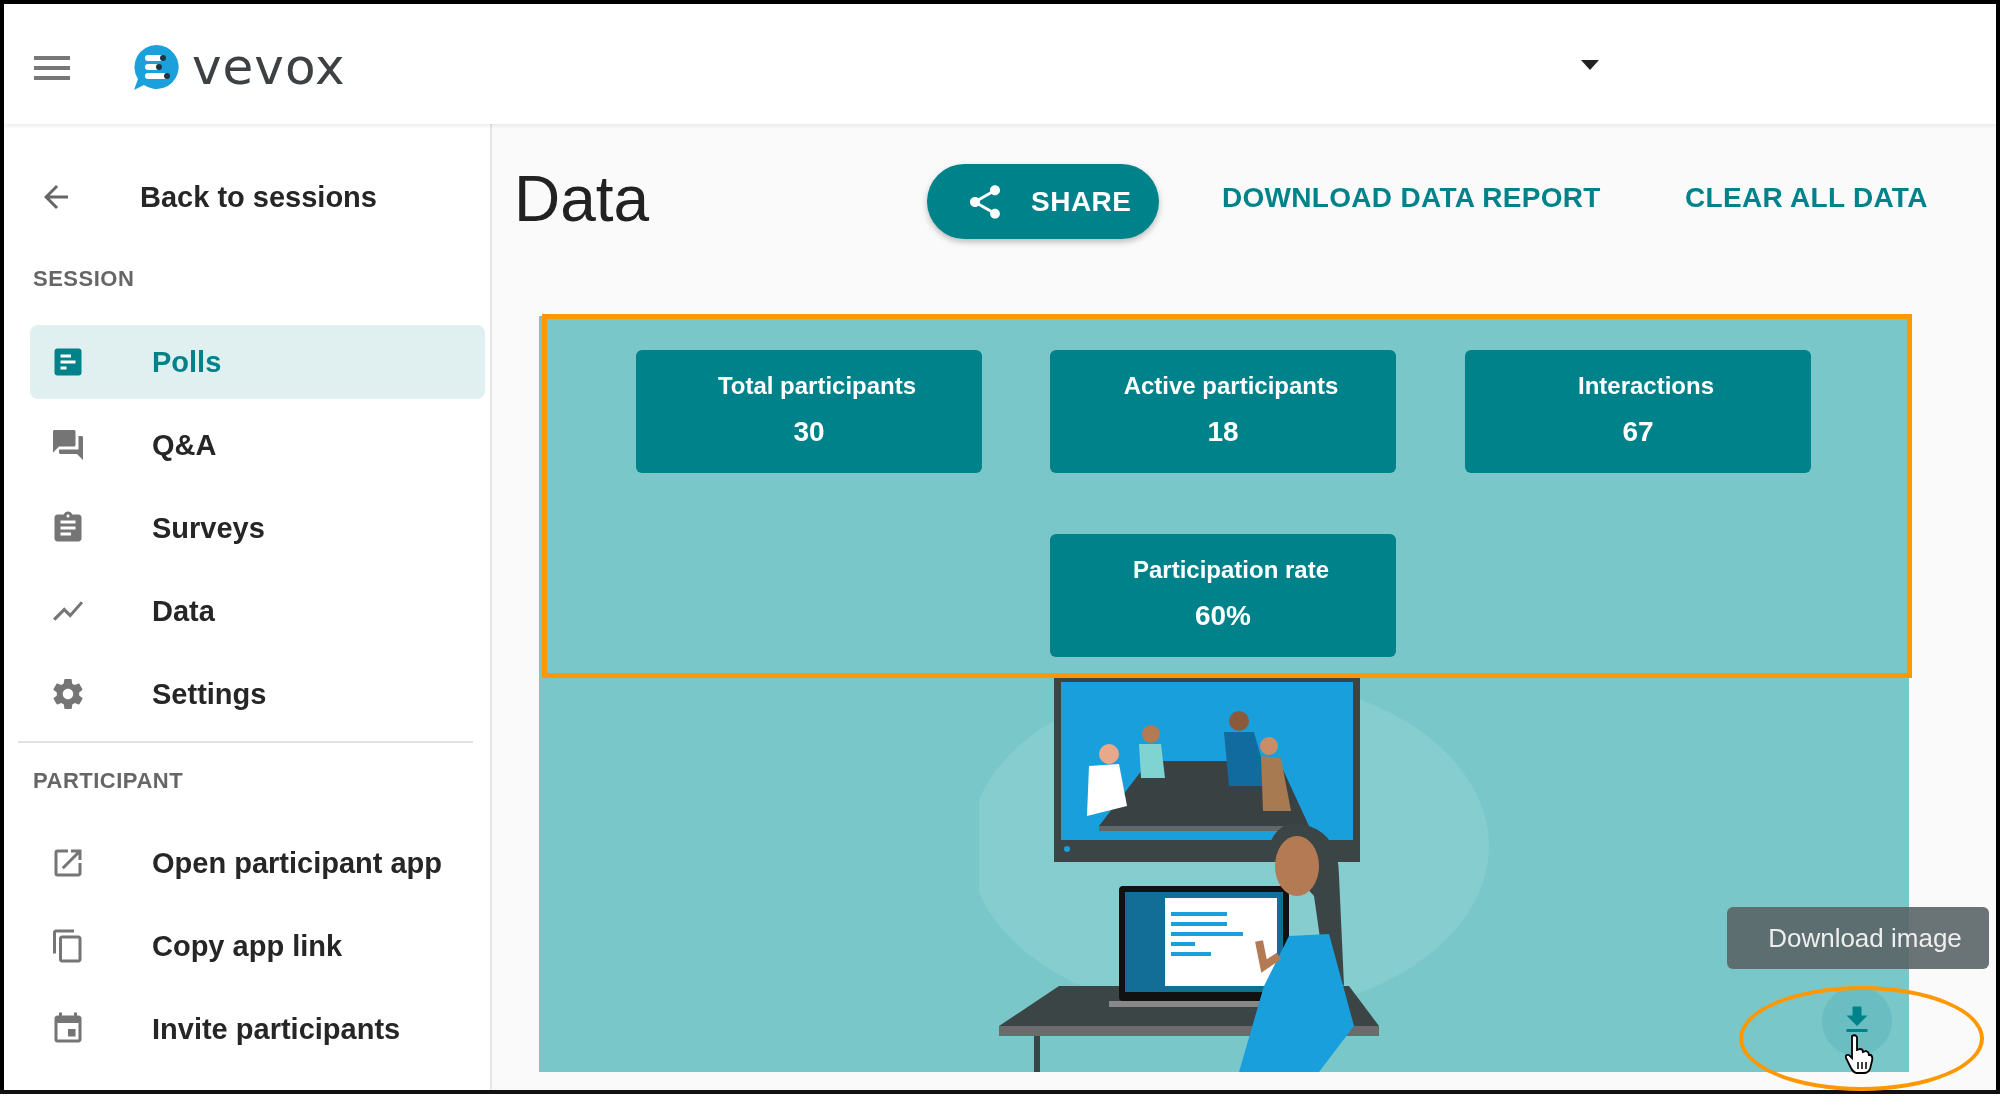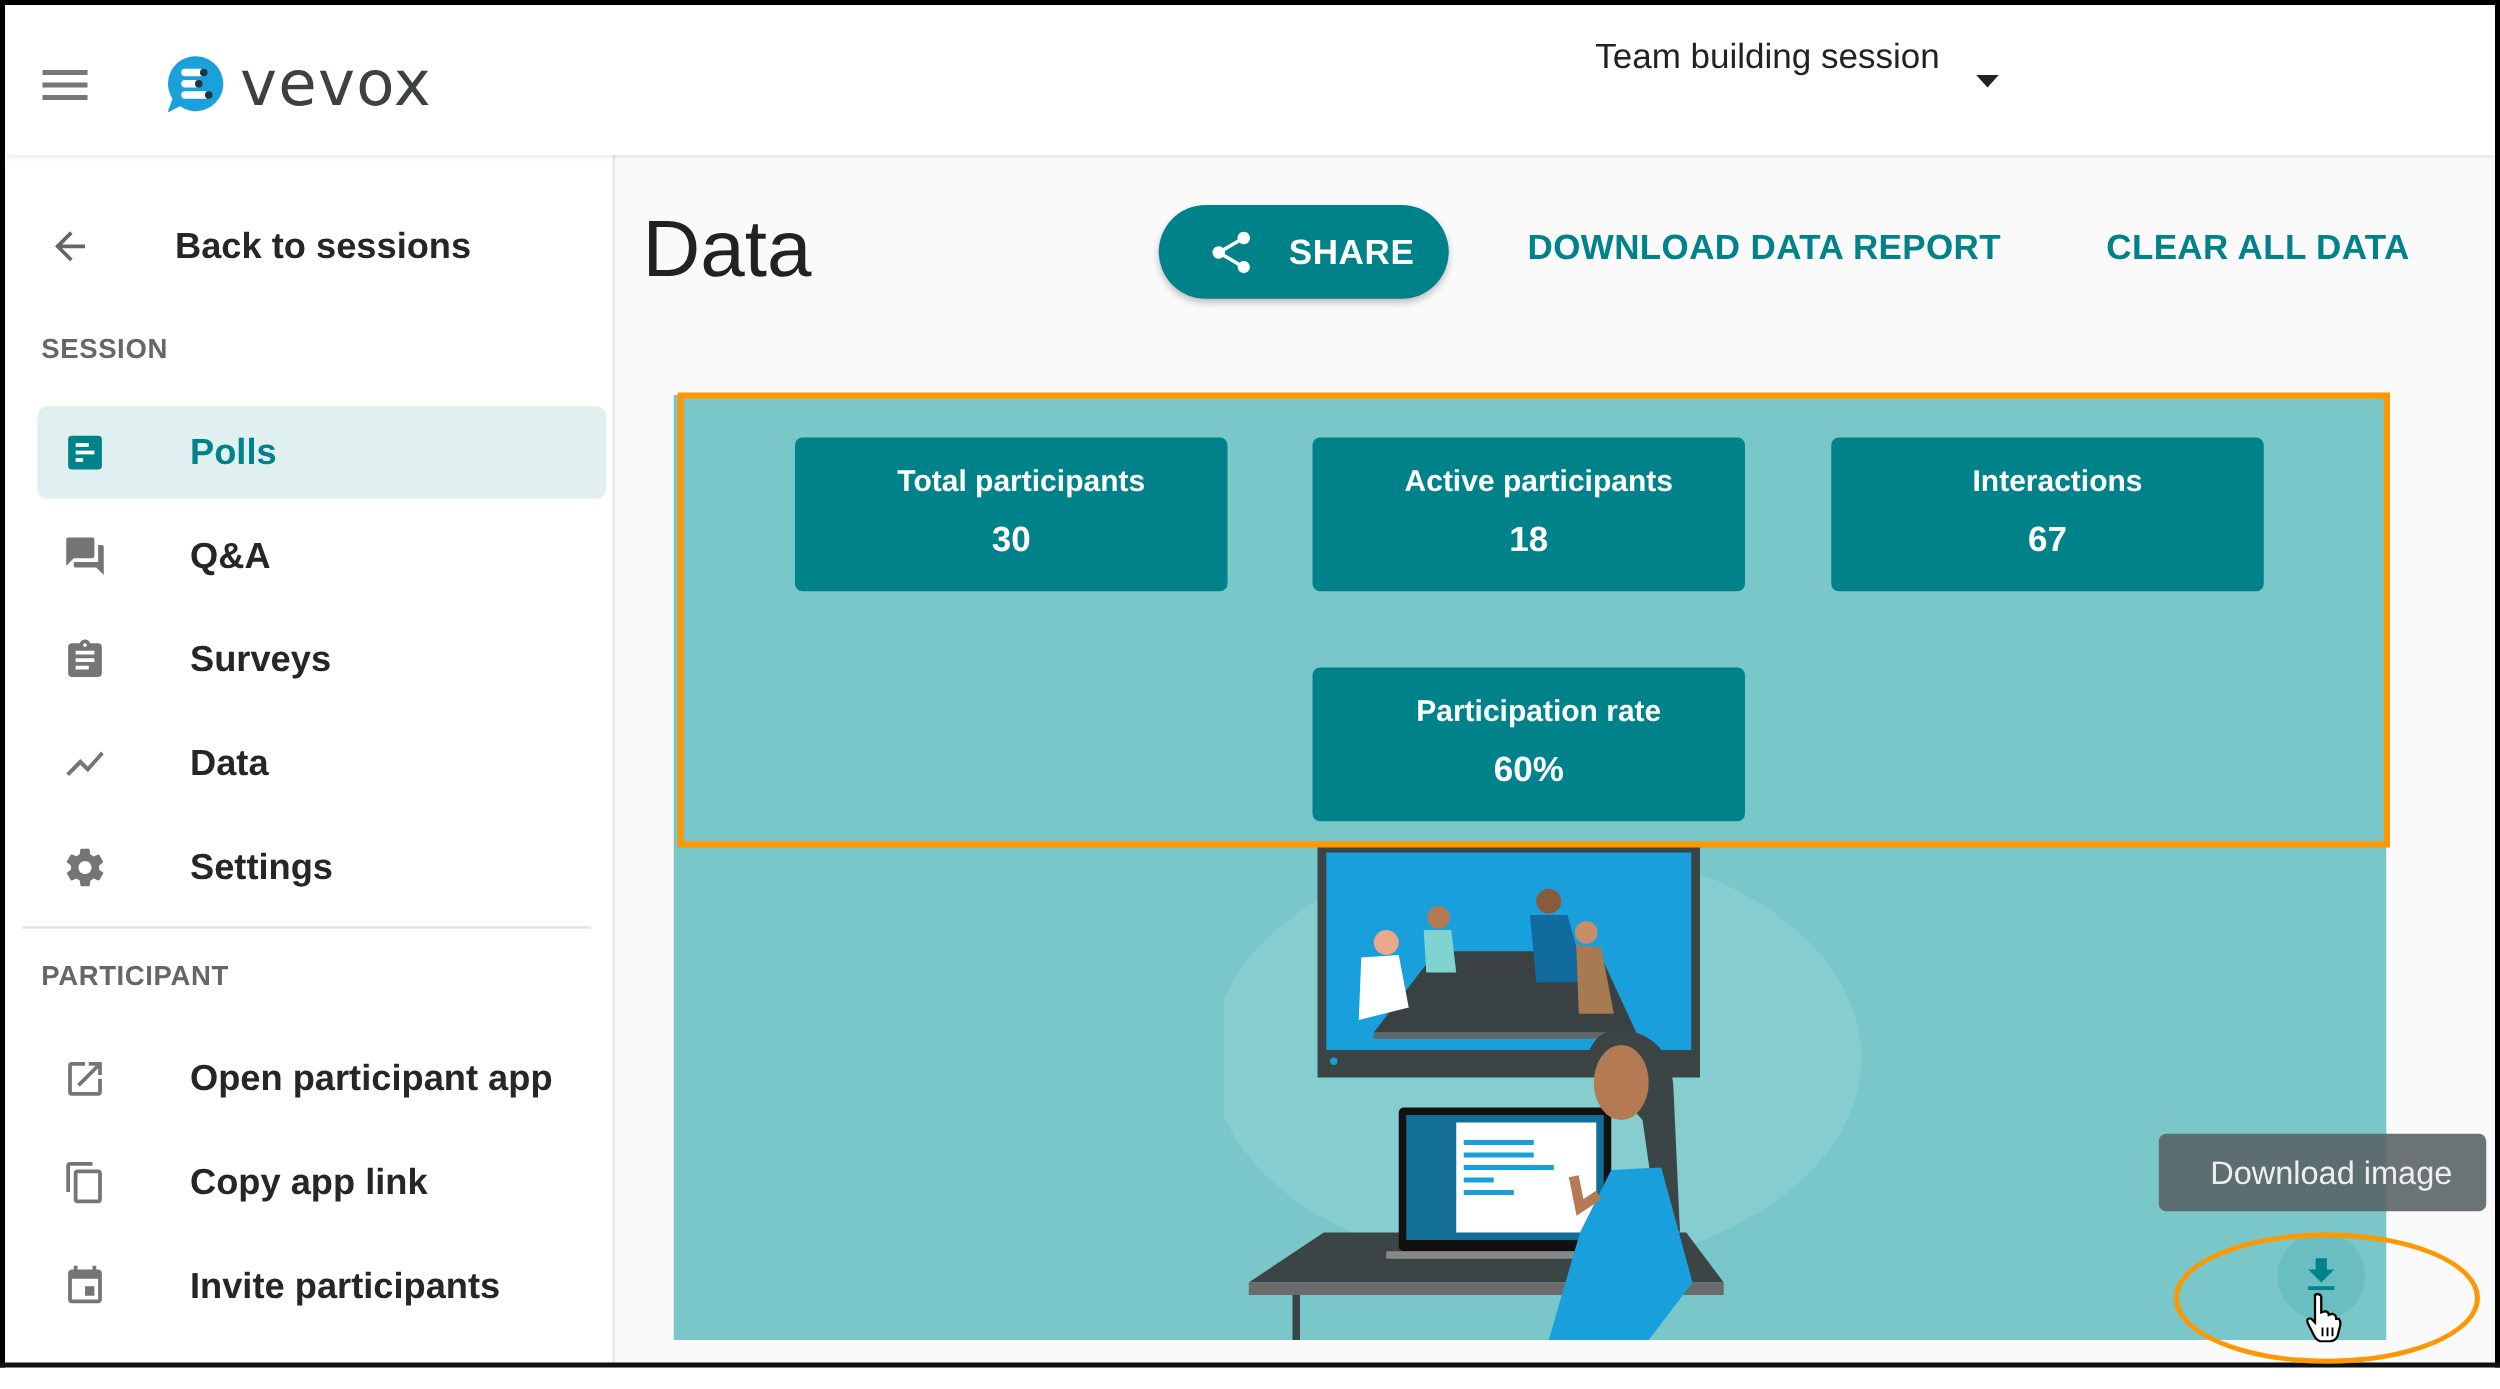--- a/index.html
+++ b/index.html
@@ -72,21 +72,20 @@
         <rect x="13" y="13" width="18" height="6" rx="3" fill="#fff"></rect>
         <rect x="13" y="22" width="14" height="6" rx="3" fill="#fff"></rect>
         <rect x="13" y="31" width="22" height="6" rx="3" fill="#fff"></rect>
         <circle cx="31" cy="16" r="3" fill="#234"></circle>
         <circle cx="27" cy="25" r="3" fill="#234"></circle>
         <circle cx="35" cy="34" r="3" fill="#234"></circle>
       </svg>
       <span class="logo-text">vevox</span>
     </div>
     <div class="session-picker">
-      <span class="session-name">Team building session</span>
     </div>
     <div class="session-caret"></div>
   </div>
 
   <div class="sidebar">
     <div class="back-row">
       <svg class="ico" width="36" height="36" viewBox="0 0 24 24">
           <path d="M20 11H7.8l5.6-5.6L12 4l-8 8 8 8 1.4-1.4L7.8 13H20z" fill="#666"></path>
         </svg>
       <span class="nav-label">Back to sessions</span>

